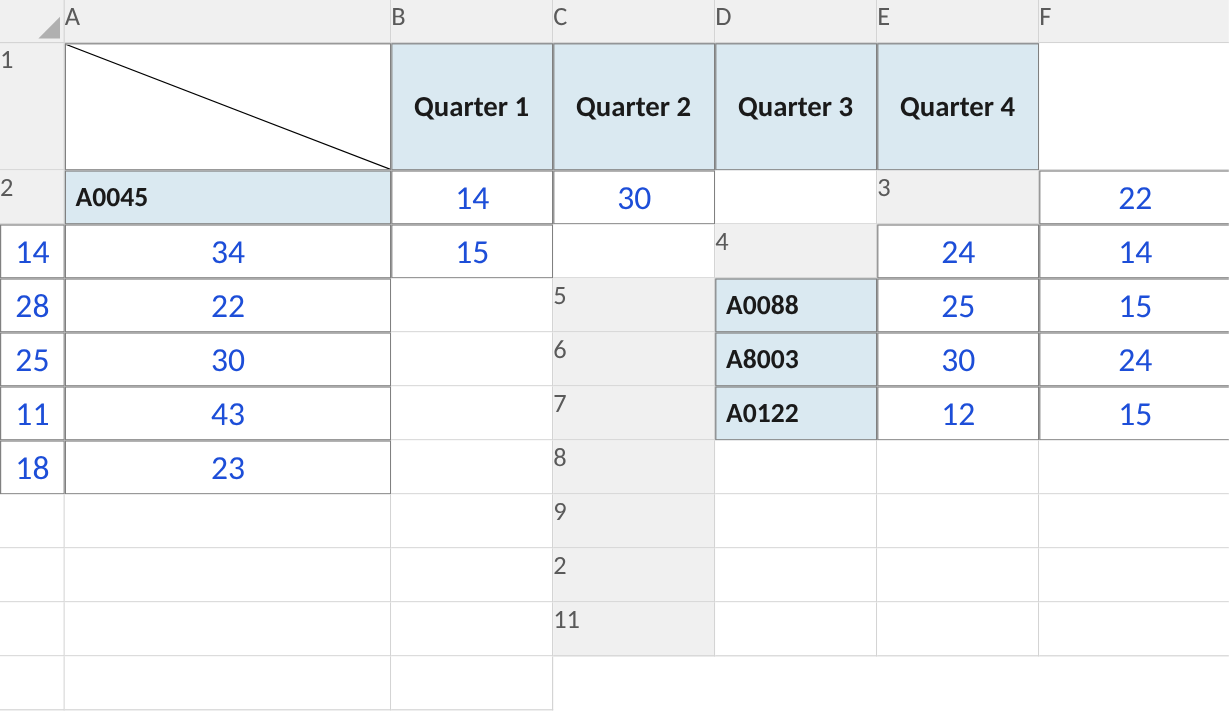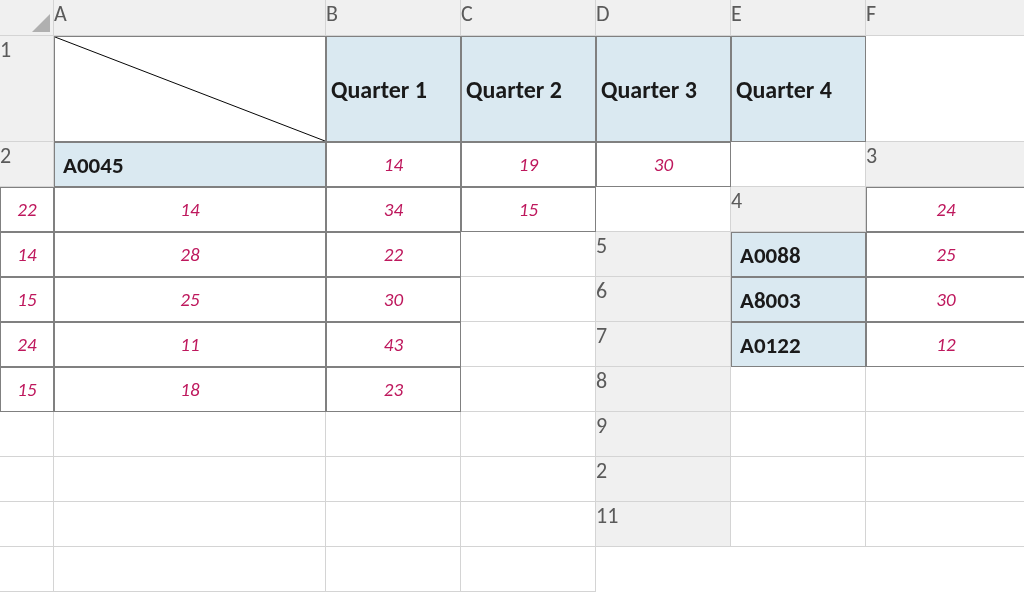--- a/index.html
+++ b/index.html
@@ -59,39 +59,38 @@
       right: 3px;
       width: 0;
       height: 0;
       border-left: 18px solid transparent;
       border-bottom: 18px solid #b0b0b0;
     }
     .header-blue {
       background: #dae9f1;
       font-weight: bold;
       justify-content: flex-start;
-      padding-left: 4px;
+      padding-left: 18px;
       border: 1px solid #808080;
       font-size: 24px;
       color: #1a1a1a;
     }
     .row-label {
       background: #dae9f1;
       font-weight: bold;
       padding-left: 8px;
       border: 1px solid #808080;
       font-size: 23px;
       color: #1a1a1a;
     }
     .data-cell {
       justify-content: center;
       border: 1px solid #808080;
-      font-size: 19px;
-      color: #be185d;
-      font-style: italic;
+      font-size: 28px;
+      color: #1d4ed8;
     }
     .diag-cell {
       background: #ffffff;
       border: 1px solid #808080;
       position: relative;
     }
     .diag-cell svg {
       position: absolute;
       top: 0;
       left: 0;
@@ -123,21 +122,20 @@
   </div>
   <div class="cell header-blue">Quarter 1</div>
   <div class="cell header-blue">Quarter 2</div>
   <div class="cell header-blue">Quarter 3</div>
   <div class="cell header-blue">Quarter 4</div>
   <div class="cell"></div>
 
   <div class="row-header">2</div>
   <div class="cell row-label">A0045</div>
   <div class="cell data-cell">14</div>
-  <div class="cell data-cell">19</div>
   <div class="cell data-cell">30</div>
   <div class="cell"></div>
 
   <div class="row-header">3</div>
   <div class="cell data-cell">22</div>
   <div class="cell data-cell">14</div>
   <div class="cell data-cell">34</div>
   <div class="cell data-cell">15</div>
   <div class="cell"></div>
 

